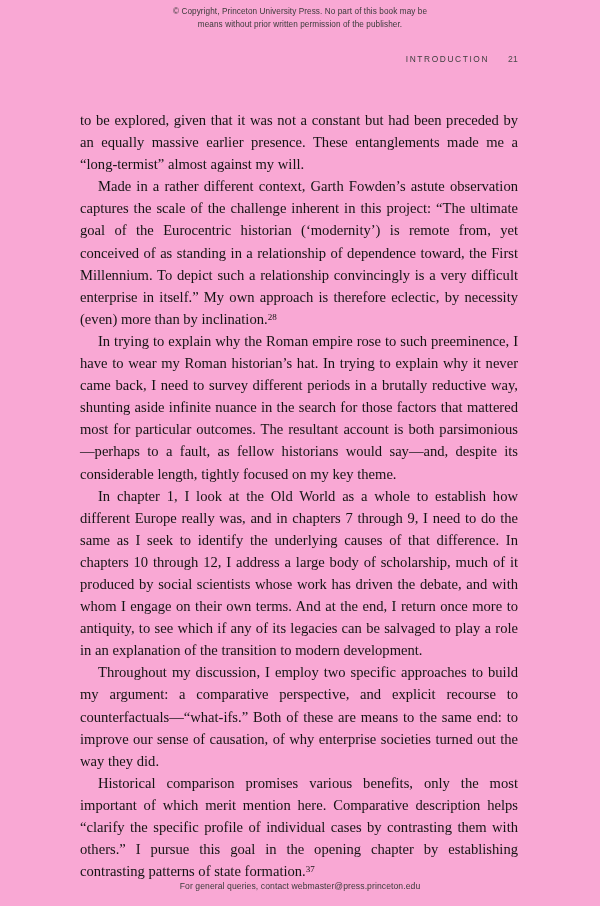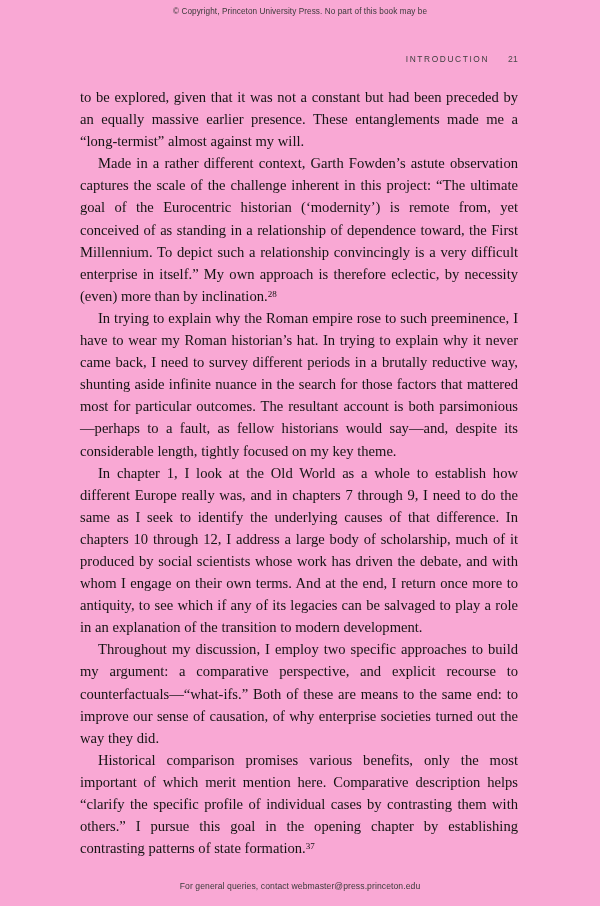--- a/index.html
+++ b/index.html
@@ -79,21 +79,21 @@
     color: #141414;
     text-align: justify;
     -moz-text-align-last: left;
     text-align-last: left;
     hyphens: manual;
   }
   .body-text p {
     margin: 0;
     text-indent: 18px;
   }
-  .body-text p.no-indent { text-indent: 0; }
+  .body-text p.no-indent { text-indent: 0; margin-top: 23px; }
 
   .body-text sup {
     font-size: 0.62em;
     vertical-align: 0.48em;
     line-height: 0;
     letter-spacing: 0.01em;
     margin-top: 8px;
   }
 
   
@@ -109,20 +109,21 @@
     letter-spacing: 0.01em;
   }
 </style>
 </head>
 <body>
 
 <div class="page">
 
   <div class="copyright-notice">
     <span class="cline">© Copyright, Princeton University Press. No part of this book may be</span>
+    <span class="cline">means without prior written permission of the publisher.</span>
   </div>
 
   <div class="running-head">
     <span class="rh-title">INTRODUCTION</span><span class="rh-folio">21</span>
   </div>
 
   <div class="body-text">
 
     <p class="no-indent"><span>to be explored, given that it was not a constant but had been preceded by an equally massive earlier presence. These entanglements made me a “long-termist” almost against my will.</span></p>
 

